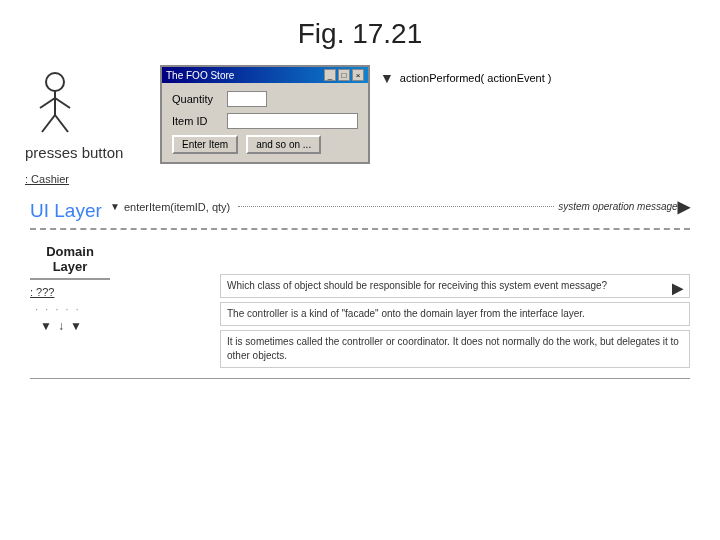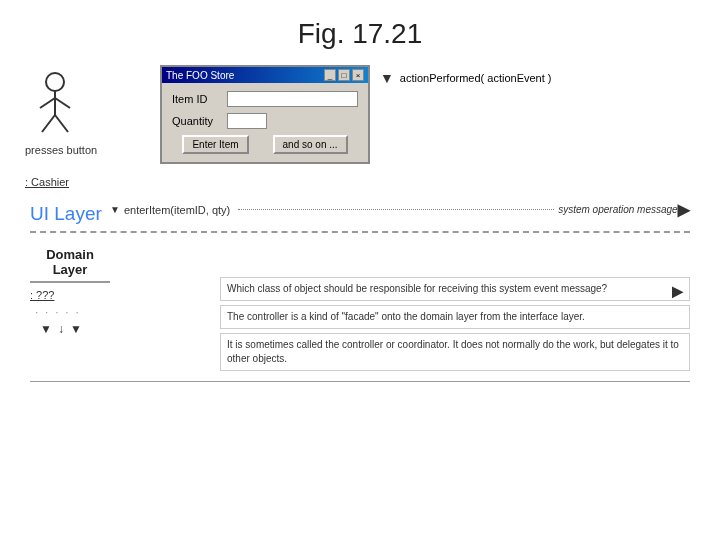--- a/index.html
+++ b/index.html
@@ -26,31 +26,31 @@
     .left-panel {
       width: 110px;
       flex-shrink: 0;
       display: flex;
       flex-direction: column;
       align-items: flex-start;
       padding-top: 10px;
     }
 
     .presses-label {
-      font-size: 11px;
+      font-size: 15px;
       color: #333;
       margin-top: 4px;
       margin-left: 5px;
     }
 
     .cashier-label {
       font-size: 11px;
       color: #333;
       text-decoration: underline;
-      margin-top: 20px;
+      margin-top: 12px;
       margin-left: 5px;
     }
 
     
     .dialog-box {
       width: 210px;
       border: 2px solid #888;
       background: #d4d0c8;
       margin-left: 30px;
       margin-top: 5px;
@@ -102,23 +102,23 @@
 
     .dialog-input {
       flex: 1;
       height: 16px;
       background: white;
       border: 1px solid #888;
     }
 
     .dialog-buttons {
       display: flex;
-      gap: 24px;
+      gap: 8px;
       margin-top: 0;
-      justify-content: center;
+      justify-content: flex-start;
     }
 
     .dialog-btn {
       background: #d4d0c8;
       border: 2px solid;
       border-color: #fff #888 #888 #fff;
       padding: 2px 8px;
       font-size: 10px;
       cursor: pointer;
     }
@@ -315,26 +315,26 @@
       <div class="dialog-titlebar">
         <span>The FOO Store</span>
         <div class="dialog-titlebar-buttons">
           <div class="dialog-titlebar-btn">_</div>
           <div class="dialog-titlebar-btn">□</div>
           <div class="dialog-titlebar-btn">×</div>
         </div>
       </div>
       <div class="dialog-body">
         <div class="dialog-field">
+          <label>Quantity</label>
+          <div class="dialog-input" style="width:40px; flex:none;"></div>
+        </div>
+        <div class="dialog-field">
           <label>Item ID</label>
           <div class="dialog-input"></div>
-        </div>
-        <div class="dialog-field">
-          <label>Quantity</label>
-          <div class="dialog-input" style="width:40px; flex:none;"></div>
         </div>
         <div class="dialog-buttons">
           <button class="dialog-btn">Enter Item</button>
           <button class="dialog-btn">and so on ...</button>
         </div>
       </div>
     </div>
 
     <div style="display:flex; align-items:center; margin-top:10px; margin-left:10px;">
       <span style="font-size:14px; margin-right:6px; color:#333;">▼</span>

